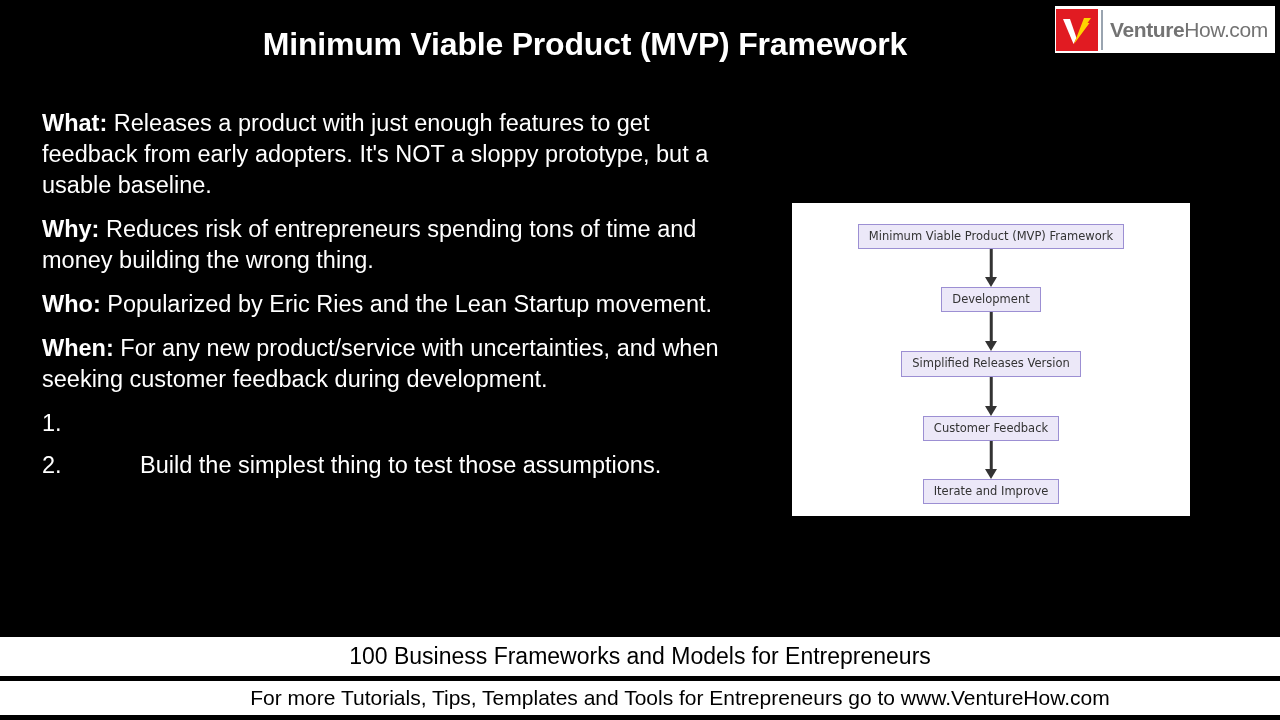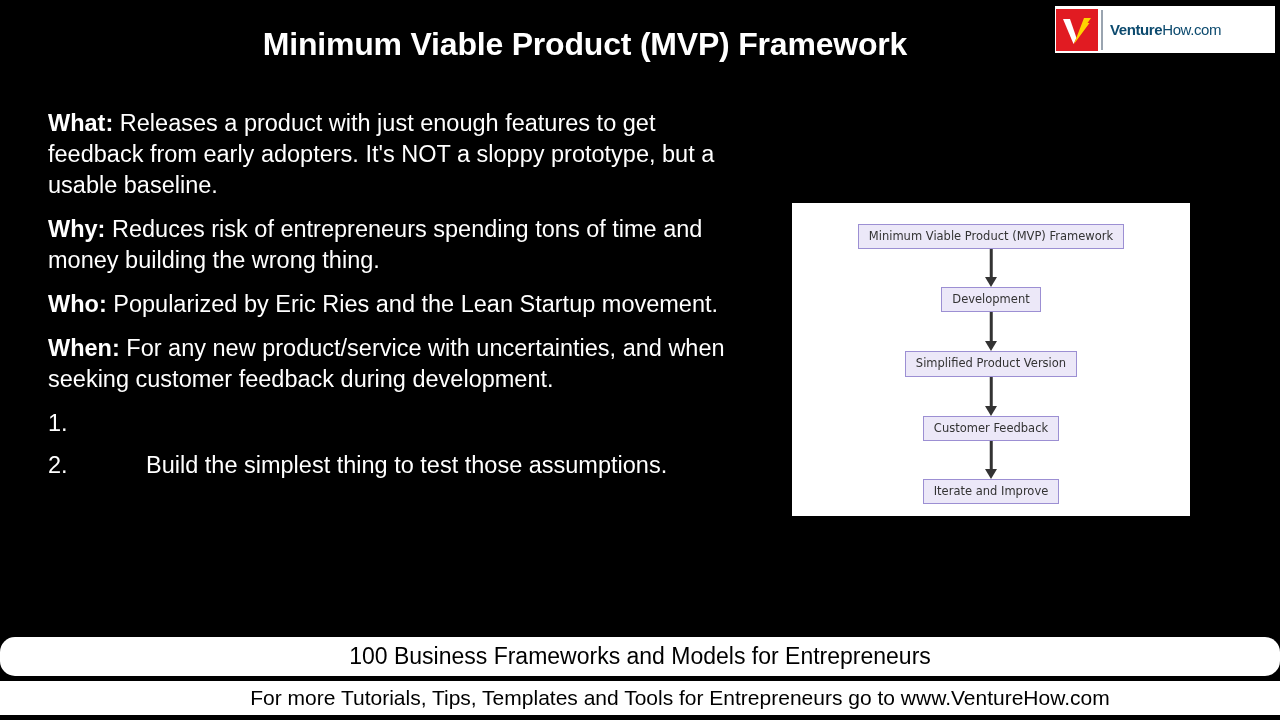--- a/index.html
+++ b/index.html
@@ -50,33 +50,33 @@
     display: block;
   }
   #logo-divider {
     width: 2px;
     height: 40px;
     background: #9aa4b0;
     margin: 0 7px 0 2px;
     flex: 0 0 2px;
   }
   #logo-wordmark {
-    font-size: 15px;
-    color: #0c4a6e;
+    font-size: 21px;
+    color: #737373;
     white-space: nowrap;
     font-family: "Liberation Sans", sans-serif;
     letter-spacing: -0.4px;
   }
   #logo-wordmark .wm-bold { font-weight: bold; }
   #logo-wordmark .wm-reg  { font-weight: normal; }
 
   
   #body-copy {
     position: absolute;
-    left: 48px;
+    left: 42px;
     top: 108px;
     width: 700px;
     color: #ffffff;
     font-family: "Liberation Sans Narrow", "Liberation Sans", sans-serif;
     font-size: 23.5px;
     line-height: 31px;
   }
   .copy-block {
     margin-bottom: 13px;
   }
@@ -167,21 +167,20 @@
   #footer-bar-primary {
     position: absolute;
     left: 0;
     top: 637px;
     width: 1280px;
     height: 39px;
     background: #ffffff;
     display: flex;
     align-items: center;
     justify-content: center;
-    border-radius: 15px;
   }
   #footer-bar-primary .ftext {
     color: #000000;
     font-size: 23px;
     font-family: "Liberation Sans Narrow", "Liberation Sans", sans-serif;
     white-space: nowrap;
   }
   #footer-bar-secondary {
     position: absolute;
     left: 0;
@@ -262,21 +261,21 @@
       <span class="head"></span>
     </div>
 
     <div class="flow-node">Development</div>
 
     <div class="flow-arrow arrow-2">
       <span class="shaft"></span>
       <span class="head"></span>
     </div>
 
-    <div class="flow-node">Simplified Product Version</div>
+    <div class="flow-node">Simplified Releases Version</div>
 
     <div class="flow-arrow arrow-3">
       <span class="shaft"></span>
       <span class="head"></span>
     </div>
 
     <div class="flow-node">Customer Feedback</div>
 
     <div class="flow-arrow arrow-4">
       <span class="shaft"></span>

